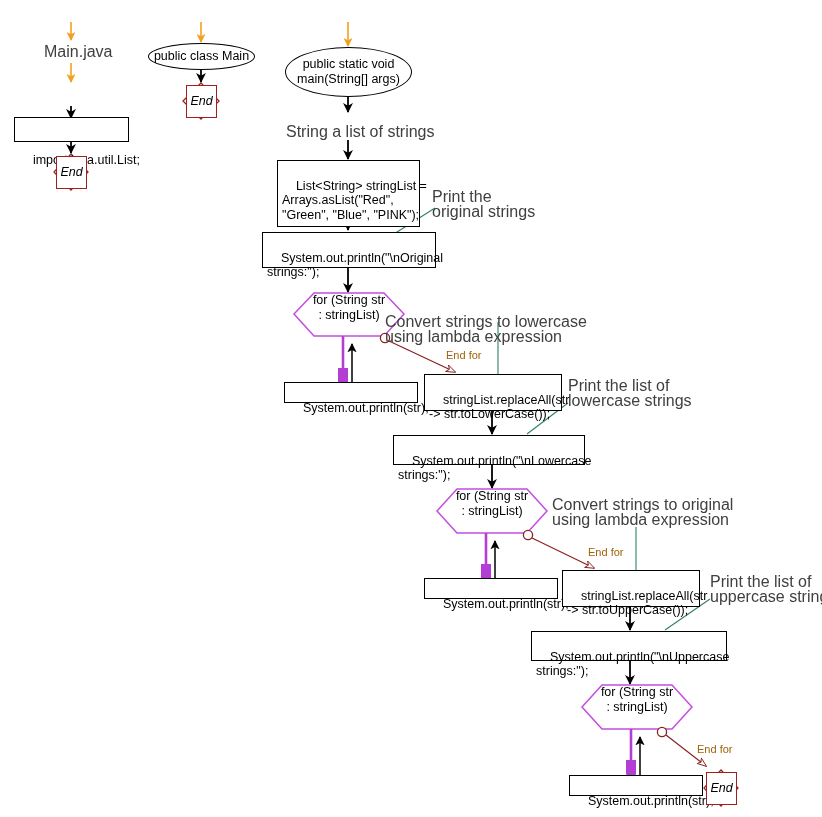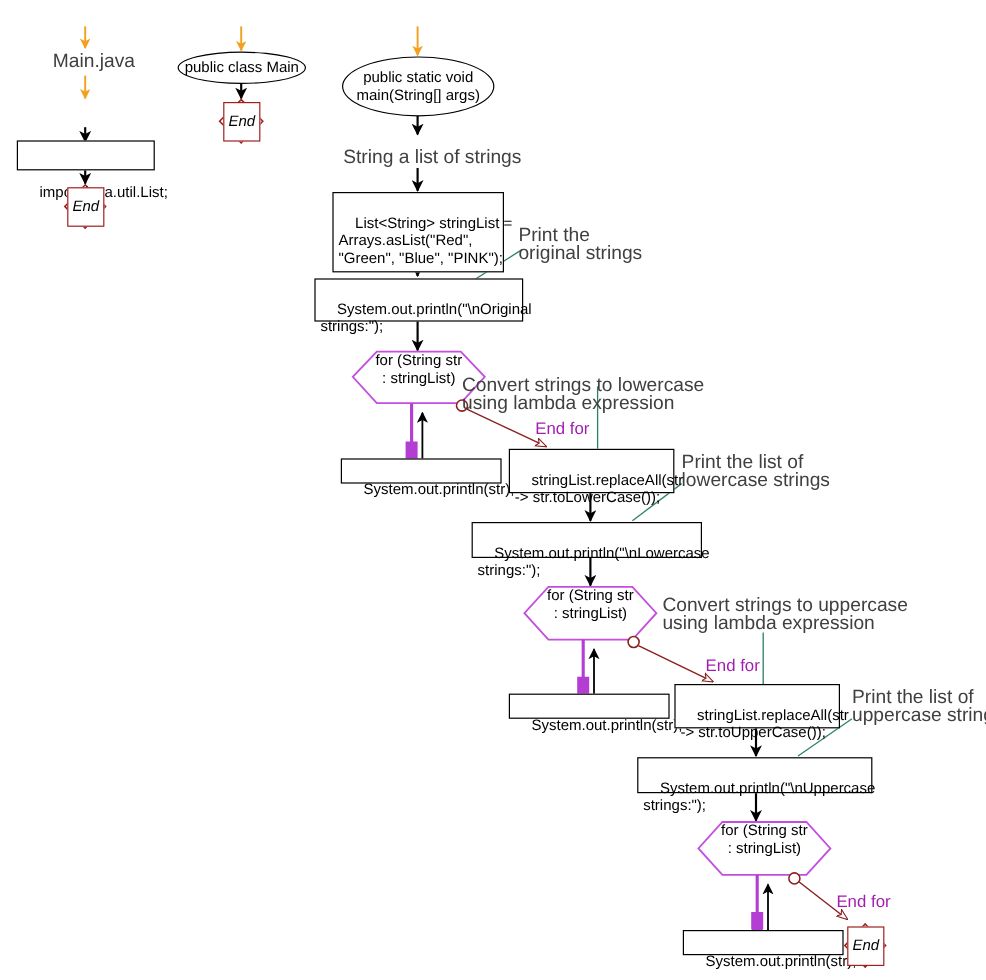--- a/index.html
+++ b/index.html
@@ -73,22 +73,22 @@
   }
   .note {
     position: absolute;
     color: #404040;
     font-size: 16px;
     line-height: 15px;
     white-space: pre;
   }
   .endfor {
     position: absolute;
-    color: #a21caf;
-    font-size: 14px;
+    color: #a16207;
+    font-size: 11px;
     white-space: pre;
   }
 </style>
 </head>
 <body>
 
 <div id="canvas">
 
   <svg id="svg-layer" xmlns="http://www.w3.org/2000/svg">
     <defs>
@@ -292,21 +292,21 @@
   <div class="node proc" style="left:393px; top:435px; width:192px; height:30px; padding-top:3px;">
     <span>System.out.println("\nLowercase
 strings:");</span>
   </div>
 
   <div class="node hexwrap" style="left:437px; top:489px; width:110px; height:44px; line-height:15px;">
     <span class="hextext">for (String str
 : stringList)</span>
   </div>
 
-  <div class="note" style="left:552px; top:497px;">Convert strings to uppercase
+  <div class="note" style="left:552px; top:497px;">Convert strings to original
 using lambda expression</div>
 
   <div class="endfor" style="left:588px; top:546px;">End for</div>
 
   <div class="node proc" style="left:424px; top:578px; width:134px; height:21px; padding-top:3px;">
     <span>System.out.println(str);</span>
   </div>
 
   <div class="node proc" style="left:562px; top:570px; width:138px; height:37px; padding-top:3px;">
     <span>stringList.replaceAll(str

